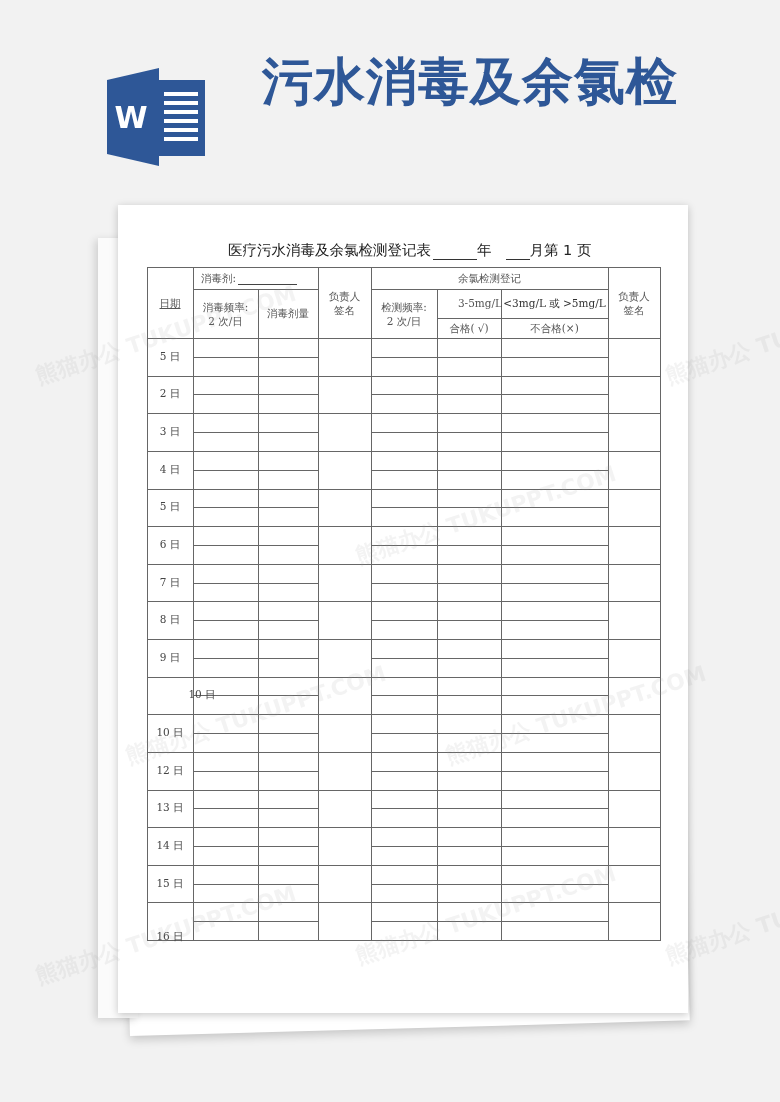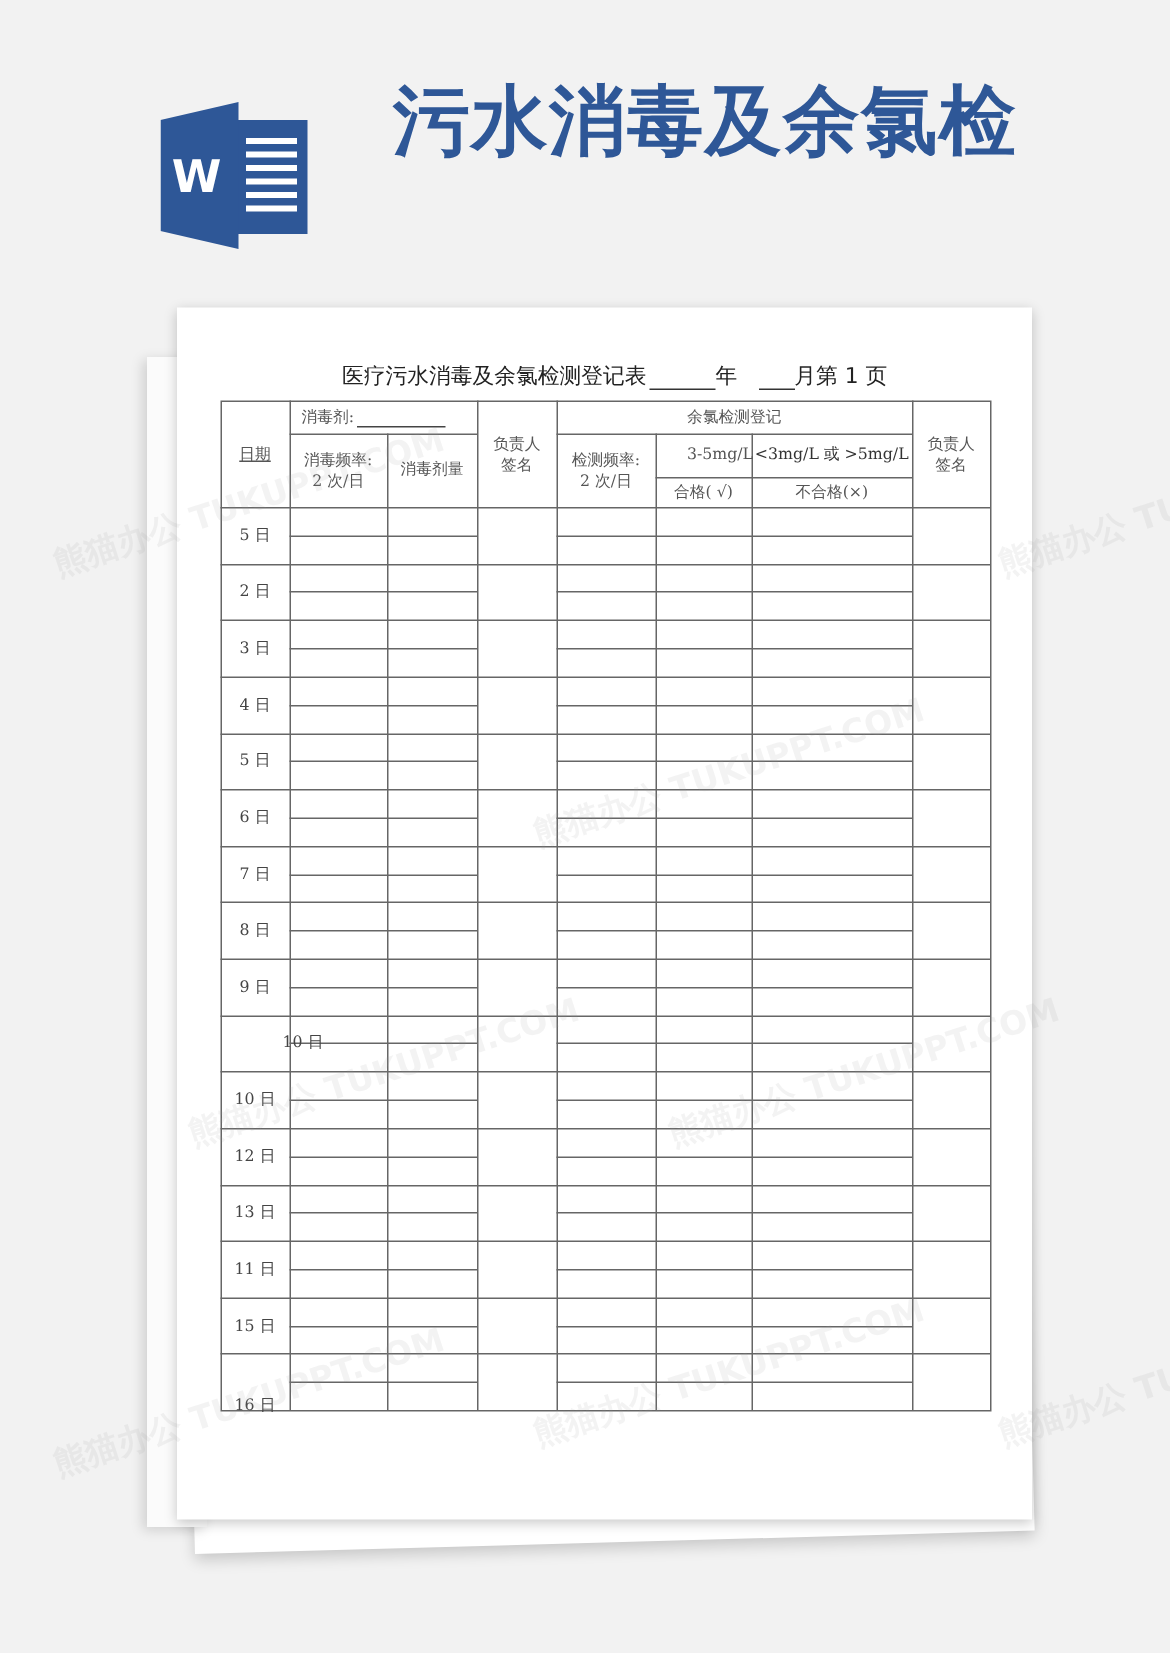--- a/index.html
+++ b/index.html
@@ -340,21 +340,21 @@
     <div class="cell-hit" style="left: 259px; width: 59px; top: 790.5px; height: 17.8125px;"></div>
     <div class="cell-hit" style="left: 259px; width: 59px; top: 809.312px; height: 17.8125px;"></div>
     <div class="cell-hit" style="left: 372px; width: 65px; top: 790.5px; height: 17.8125px;"></div>
     <div class="cell-hit" style="left: 372px; width: 65px; top: 809.312px; height: 17.8125px;"></div>
     <div class="cell-hit" style="left: 438px; width: 63px; top: 790.5px; height: 17.8125px;"></div>
     <div class="cell-hit" style="left: 438px; width: 63px; top: 809.312px; height: 17.8125px;"></div>
     <div class="cell-hit" style="left: 502px; width: 106px; top: 790.5px; height: 17.8125px;"></div>
     <div class="cell-hit" style="left: 502px; width: 106px; top: 809.312px; height: 17.8125px;"></div>
     <div class="cell-hit" style="left: 319px; width: 52px; top: 790.5px; height: 36.625px;"></div>
     <div class="cell-hit" style="left: 609px; width: 51px; top: 790.5px; height: 36.625px;"></div>
-    <div class="day-label" style="top: 838.938px;">11 日</div>
+    <div class="day-label" style="top: 838.938px;">14 日</div>
     <div class="cell-hit" style="left: 194px; width: 64px; top: 828.125px; height: 17.8125px;"></div>
     <div class="cell-hit" style="left: 194px; width: 64px; top: 846.938px; height: 17.8125px;"></div>
     <div class="cell-hit" style="left: 259px; width: 59px; top: 828.125px; height: 17.8125px;"></div>
     <div class="cell-hit" style="left: 259px; width: 59px; top: 846.938px; height: 17.8125px;"></div>
     <div class="cell-hit" style="left: 372px; width: 65px; top: 828.125px; height: 17.8125px;"></div>
     <div class="cell-hit" style="left: 372px; width: 65px; top: 846.938px; height: 17.8125px;"></div>
     <div class="cell-hit" style="left: 438px; width: 63px; top: 828.125px; height: 17.8125px;"></div>
     <div class="cell-hit" style="left: 438px; width: 63px; top: 846.938px; height: 17.8125px;"></div>
     <div class="cell-hit" style="left: 502px; width: 106px; top: 828.125px; height: 17.8125px;"></div>
     <div class="cell-hit" style="left: 502px; width: 106px; top: 846.938px; height: 17.8125px;"></div>

